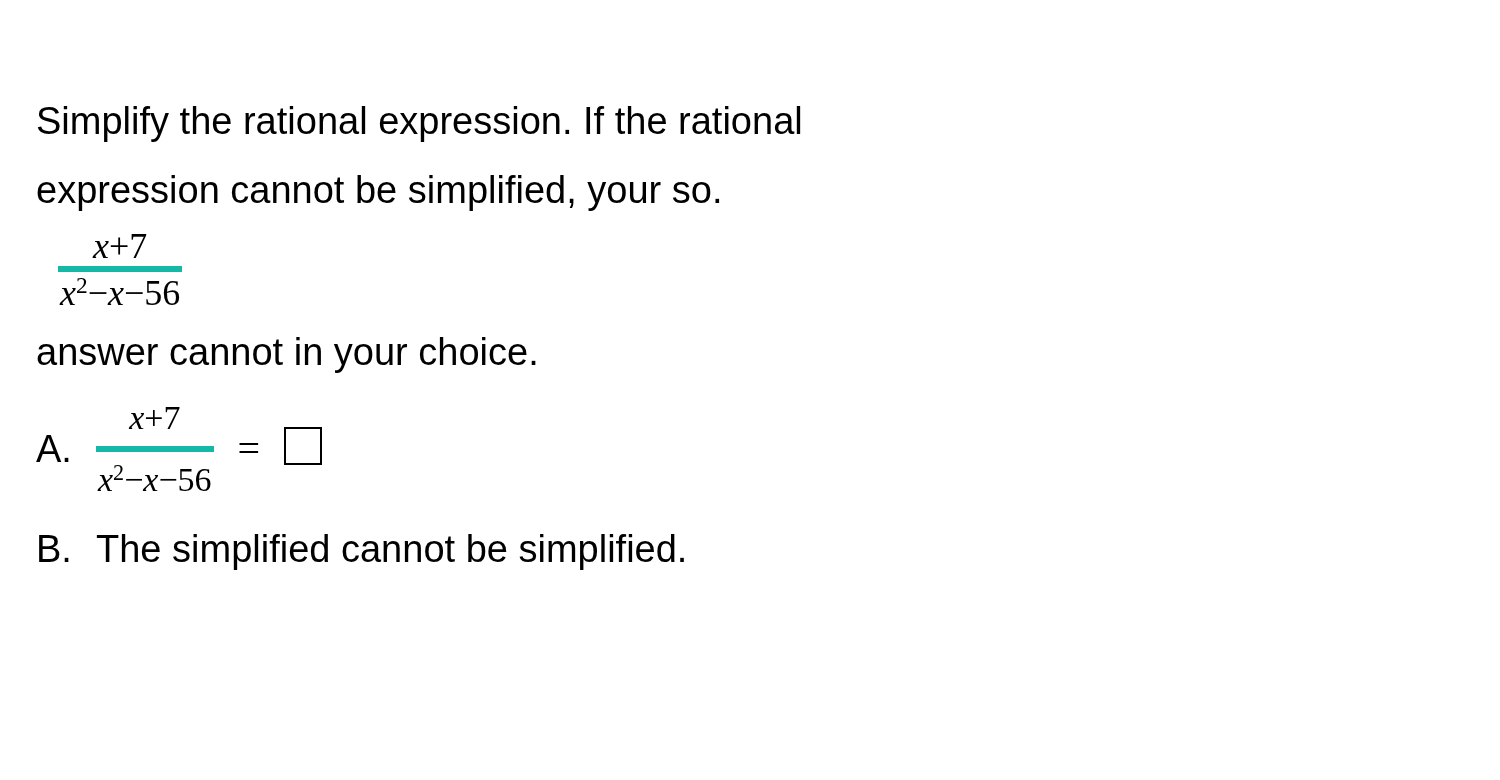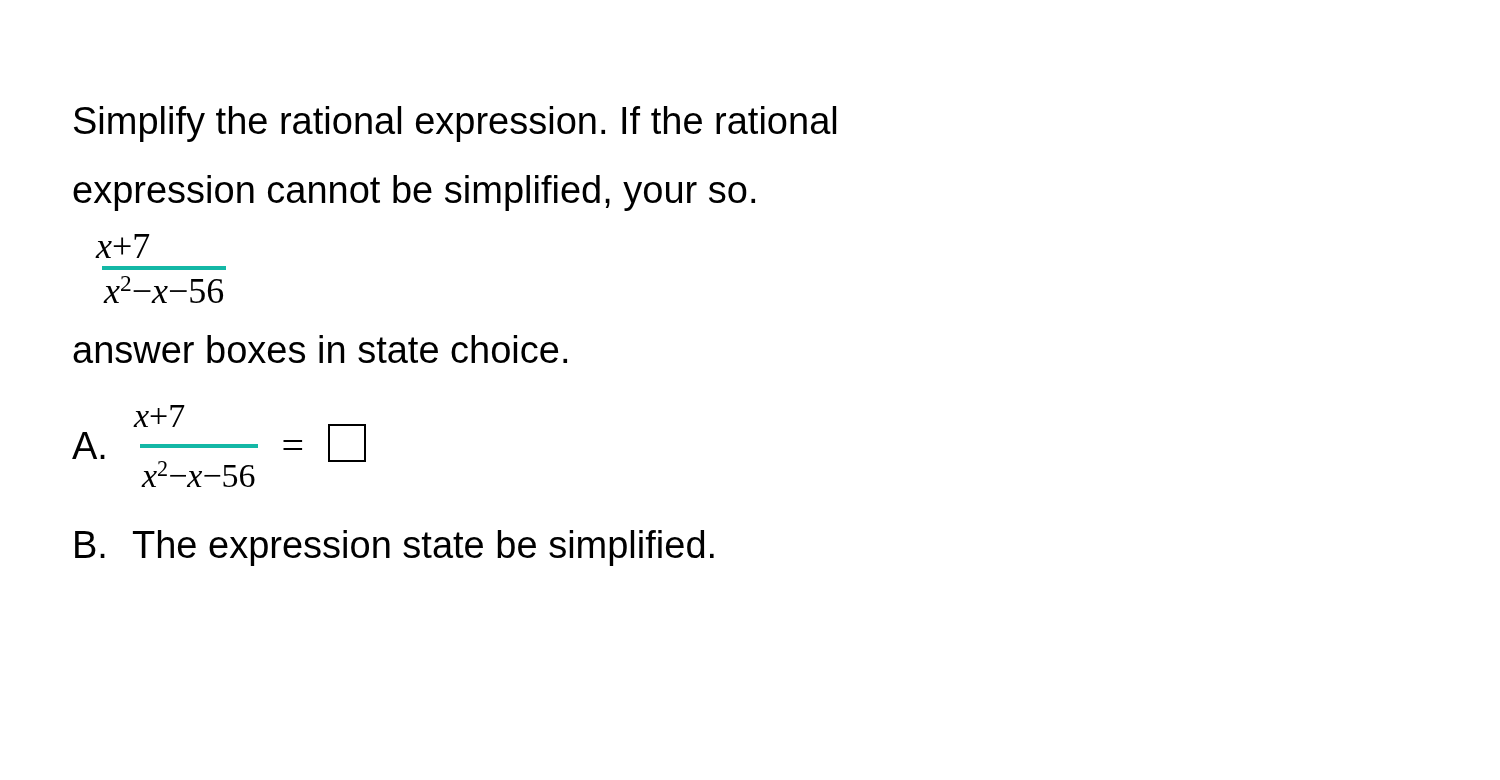--- a/index.html
+++ b/index.html
@@ -5,44 +5,43 @@
   html, body {
     margin: 0;
     padding: 0;
     width: 1500px;
     height: 780px;
     background: #ffffff;
     font-family: Arial, Helvetica, sans-serif;
     color: #000000;
   }
   .container {
-    padding: 90px 70px 0 72px;
+    padding: 90px 70px 0 36px;
     font-size: 38px;
     line-height: 1.65;
   }
   .line {
     margin-bottom: 6px;
   }
   .math-frac {
     display: inline-block;
     vertical-align: middle;
-    text-align: left;
+    text-align: center;
     font-family: "Times New Roman", Times, serif;
     font-style: italic;
     position: relative;
   }
   .math-frac .num {
     display: block;
     padding: 0 2px;
   }
   .math-frac .den {
     display: block;
-    border-top: 4px solid #14b8a6;
+    border-top: 6px solid #14b8a6;
     padding: 0 2px;
-    margin-left: 8px;
   }
   .frac-block {
     padding-left: 22px;
     font-size: 36px;
     line-height: 1.08;
     margin-top: 6px;
     margin-bottom: 8px;
   }
   .frac-block-small {
     font-size: 34px;
@@ -104,34 +103,34 @@
     <span class="math-frac">
       <span class="num">
         <span class="mathit">x</span><span class="mathrm plus">+</span><span class="mathrm">7</span>
       </span>
       <span class="den">
         <span class="mathit">x</span><span class="sup mathrm">2</span><span class="mathrm minus">−</span><span class="mathit">x</span><span class="mathrm minus">−</span><span class="mathrm">56</span>
       </span>
     </span>
   </div>
 
-  <div class="line">answer boxes in state choice.</div>
+  <div class="line">answer cannot in your choice.</div>
 
   <div class="choice-row">
     <span class="choice-label">A.</span>
     <span class="math-frac frac-block-small">
       <span class="num">
         <span class="mathit">x</span><span class="mathrm plus">+</span><span class="mathrm">7</span>
       </span>
       <span class="den">
         <span class="mathit">x</span><span class="sup mathrm">2</span><span class="mathrm minus">−</span><span class="mathit">x</span><span class="mathrm minus">−</span><span class="mathrm">56</span>
       </span>
     </span>
     <span class="eq">=</span>
     <span class="answer-box"></span>
   </div>
 
   <div class="choice-row" style="margin-top:10px;">
     <span class="choice-label">B.</span>
-    <span>The expression state be simplified.</span>
+    <span>The simplified cannot be simplified.</span>
   </div>
 
 </div>
 
 </body></html>

